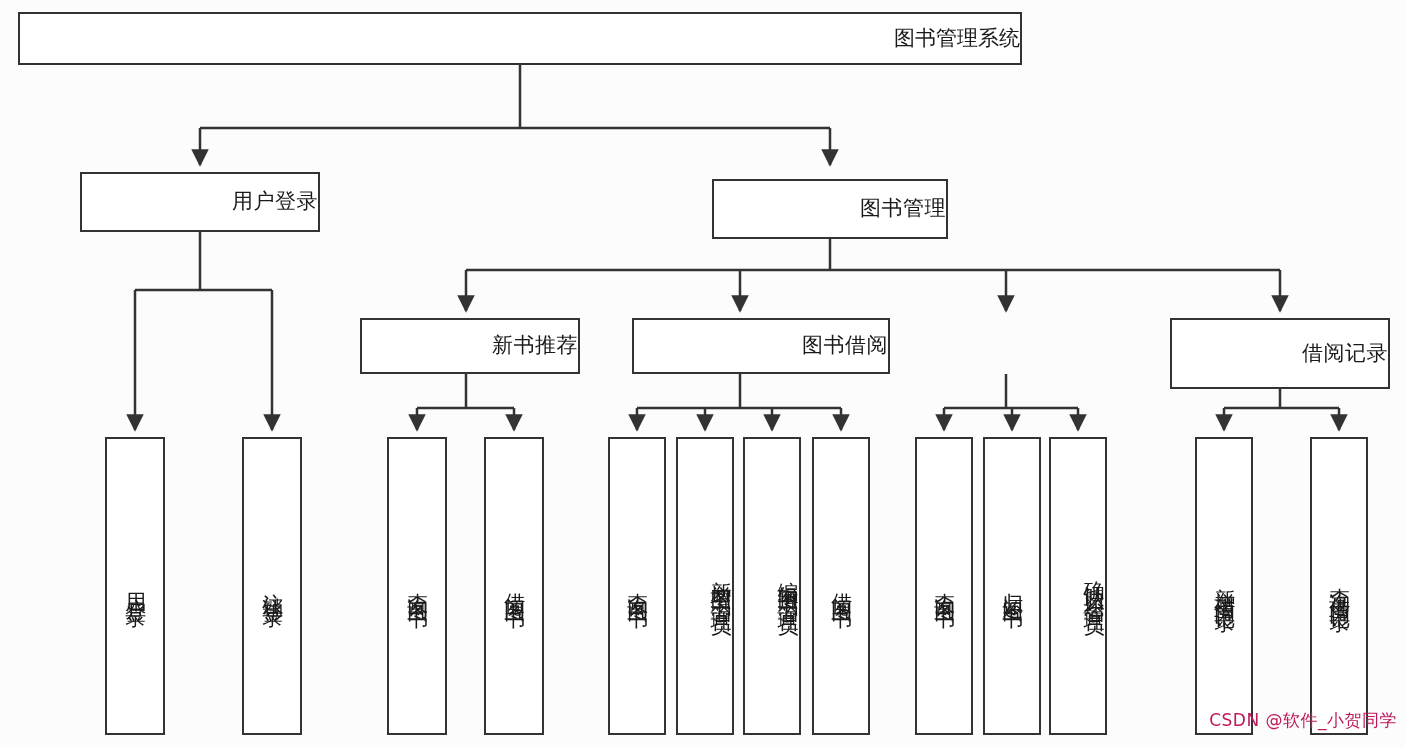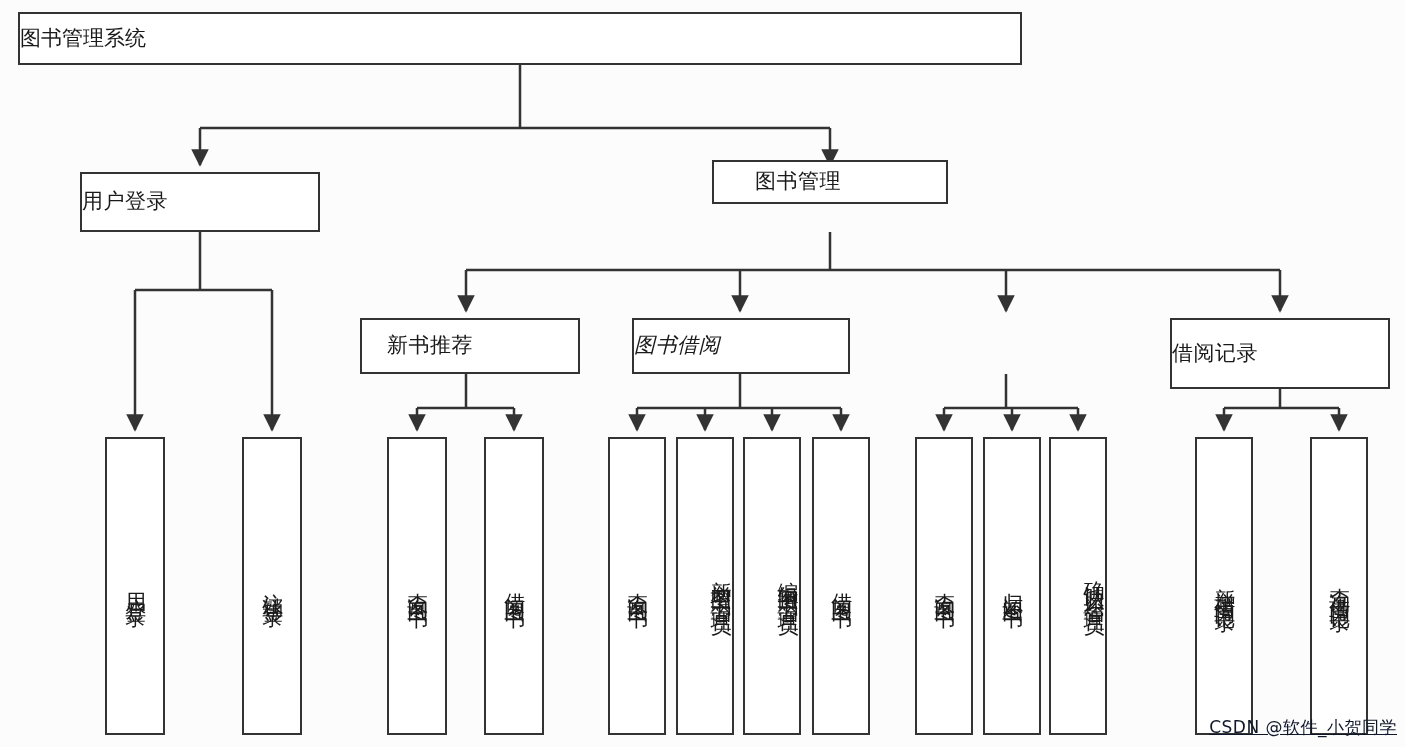--- a/index.html
+++ b/index.html
@@ -24,21 +24,21 @@
     width: 1405px;
     height: 747px;
   }
   .node {
     position: absolute;
     box-sizing: border-box;
     border: 2.5px solid #333333;
     background: #ffffff;
     display: flex;
     align-items: center;
-    justify-content: flex-start;
+    justify-content: flex-end;
     color: #1a1a1a;
     line-height: 1.12;
     text-align: center;
   }
   .node.h {
     font-size: 21px;
     letter-spacing: 0.5px;
   }
   .node.root {
     font-size: 21px;
@@ -55,26 +55,25 @@
   }
   .node.v.topaligned {
     align-items: flex-start;
   }
   .node.v .vtext {
     display: block;
   }
   #watermark {
     position: absolute;
     right: 8px;
-    bottom: 8px;
+    bottom: 15px;
     font-size: 17px;
-    color: #0f172a;
+    color: #be185d;
     white-space: nowrap;
     letter-spacing: 0.5px;
-    text-decoration: underline;
   }
 </style>
 </head>
 <body>
 
 <div id="canvas">
 
   <svg id="edges" viewBox="0 0 1405 747" xmlns="http://www.w3.org/2000/svg">
     <defs>
       <marker id="arrow" viewBox="0 0 10 10" refX="9" refY="5" markerWidth="7" markerHeight="7" orient="auto-start-reverse">
@@ -125,28 +124,28 @@
     </g>
   </svg>
 
   <div class="node root" style="left:18px; top:12px; width:1004px; height:53px;">
     <span>图书管理系统</span>
   </div>
 
   <div class="node h" style="left:80px; top:172px; width:240px; height:60px;">
     <span>用户登录</span>
   </div>
-  <div class="node h" style="left:712px; top:160px; width:236px; height:44px;padding-left:41px;">
+  <div class="node h" style="left:712px; top:179px; width:236px; height:60px;padding-left:41px;">
     <span>图书管理</span>
   </div>
 
   <div class="node h" style="left:360px; top:318px; width:220px; height:56px;padding-left:25px;">
     <span>新书推荐</span>
   </div>
-  <div class="node h" style="left:632px; top:318px; width:218px; height:56px;font-style:italic;">
+  <div class="node h" style="left:632px; top:318px; width:258px; height:56px;">
     <span>图书借阅</span>
   </div>
   <div class="node h" style="left:1170px; top:318px; width:220px; height:71px;">
     <span>借阅记录</span>
   </div>
 
   <div class="node v" style="left:105px; top:437px; width:60px; height:298px; align-items:center;">
     <span class="vtext">用户登录</span>
   </div>
   <div class="node v" style="left:242px; top:437px; width:60px; height:298px; align-items:center;">

